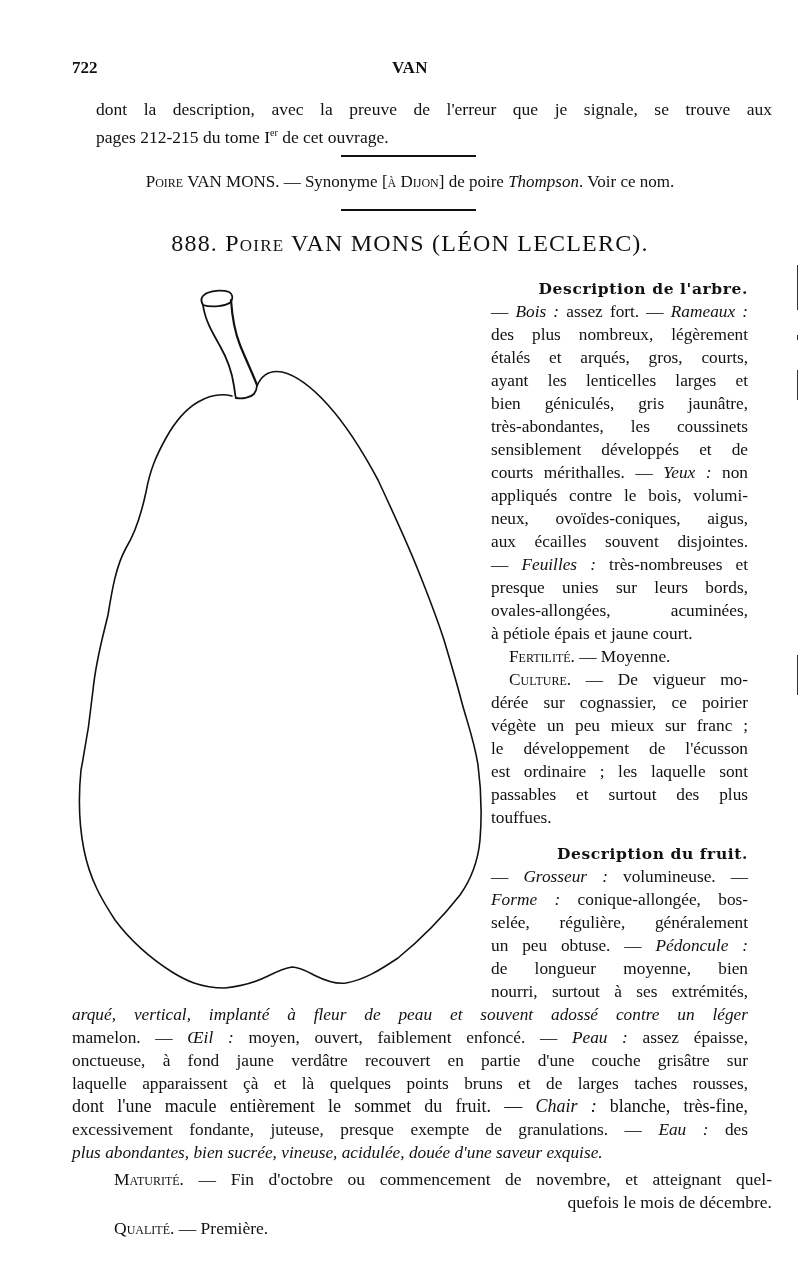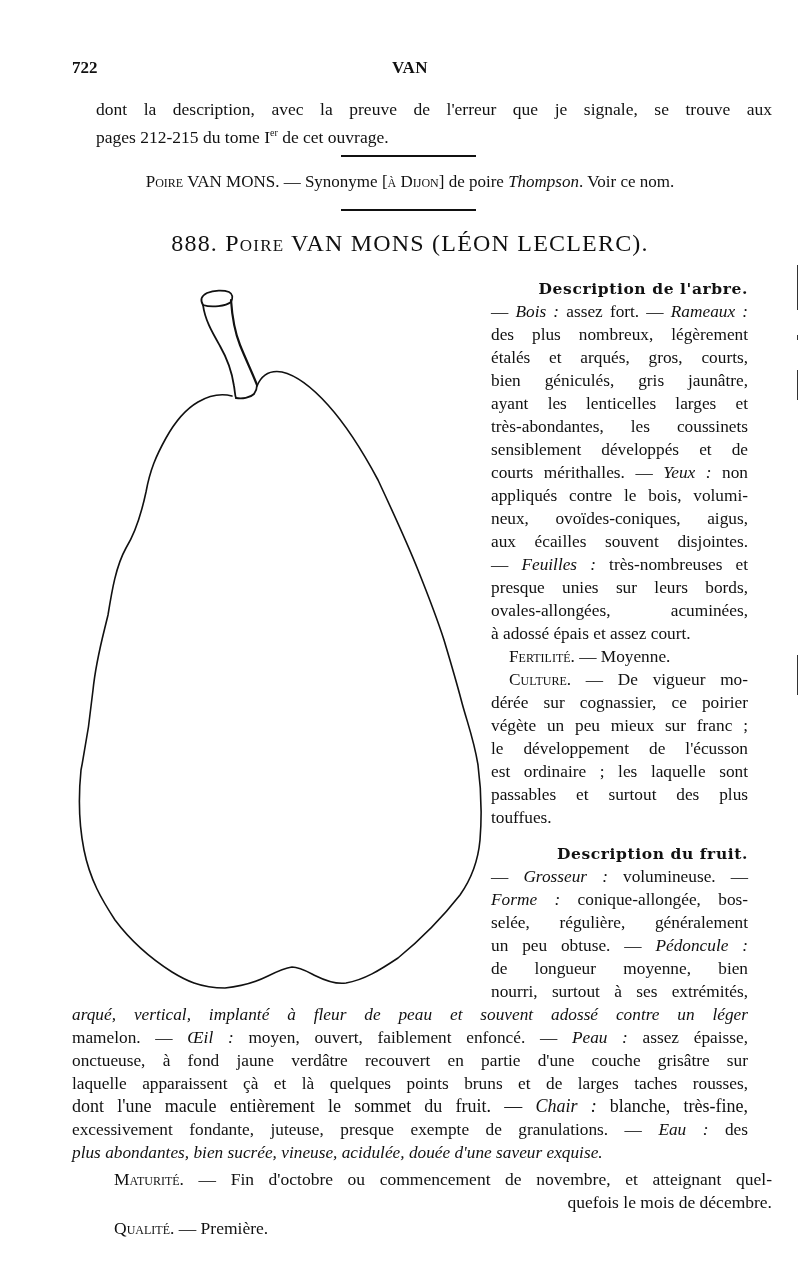--- a/index.html
+++ b/index.html
@@ -190,32 +190,32 @@
       <path stroke-width="1.8" d="M203,305 C200,300 201,296 207,293 C214,290 224,290 229,292 C233,294 233,298 231,302 C226,306 212,308 203,305 Z"></path>
     </g>
   </svg>
 
   <div class="col" style="top:277px;">
     <div class="col-line section-head" style="text-align:right;">Description de l'arbre.</div>
     <div id="tree-lines">
         <div class="col-line j"><span>— </span><em>Bois :</em><span> assez fort. — </span><em>Rameaux :</em></div>
         <div class="col-line j"><span>des plus nombreux, légèrement</span></div>
         <div class="col-line j"><span>étalés et arqués, gros, courts,</span></div>
+        <div class="col-line j"><span>ayant les lenticelles larges et</span></div>
         <div class="col-line j"><span>bien géniculés, gris jaunâtre,</span></div>
-        <div class="col-line j"><span>ayant les lenticelles larges et</span></div>
         <div class="col-line j"><span>très-abondantes, les coussinets</span></div>
         <div class="col-line j"><span>sensiblement développés et de</span></div>
         <div class="col-line j"><span>courts mérithalles. — </span><em>Yeux :</em><span> non</span></div>
         <div class="col-line j"><span>appliqués contre le bois, volumi-</span></div>
         <div class="col-line j"><span>neux, ovoïdes-coniques, aigus,</span></div>
         <div class="col-line j"><span>aux écailles souvent disjointes.</span></div>
         <div class="col-line j"><span>— </span><em>Feuilles :</em><span> très-nombreuses et</span></div>
         <div class="col-line j"><span>presque unies sur leurs bords,</span></div>
         <div class="col-line j"><span>ovales-allongées, acuminées,</span></div>
-        <div class="col-line"><span>à adossé épais et assez court.</span></div>
+        <div class="col-line"><span>à pétiole épais et jaune court.</span></div>
       </div>
     <div class="col-line indent">
       <span class="sc">Fertilité</span><span>. — Moyenne.</span>
     </div>
     <div class="col-line indent j">
       <span class="sc">Culture</span><span>. — De vigueur mo-</span>
     </div>
     <div id="culture-lines">
         <div class="col-line j">dérée sur cognassier, ce poirier</div>
         <div class="col-line j">végète un peu mieux sur franc ;</div>

